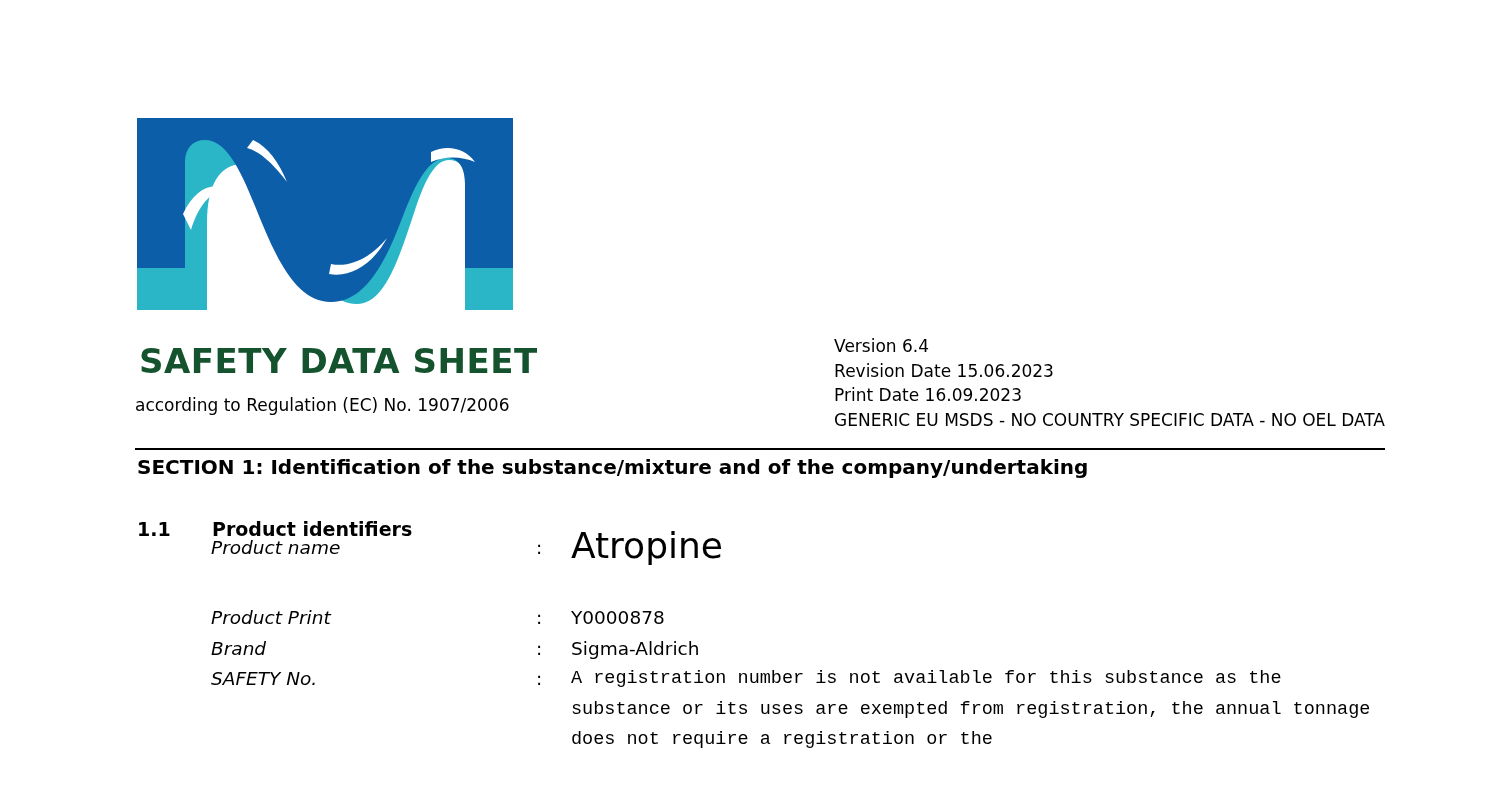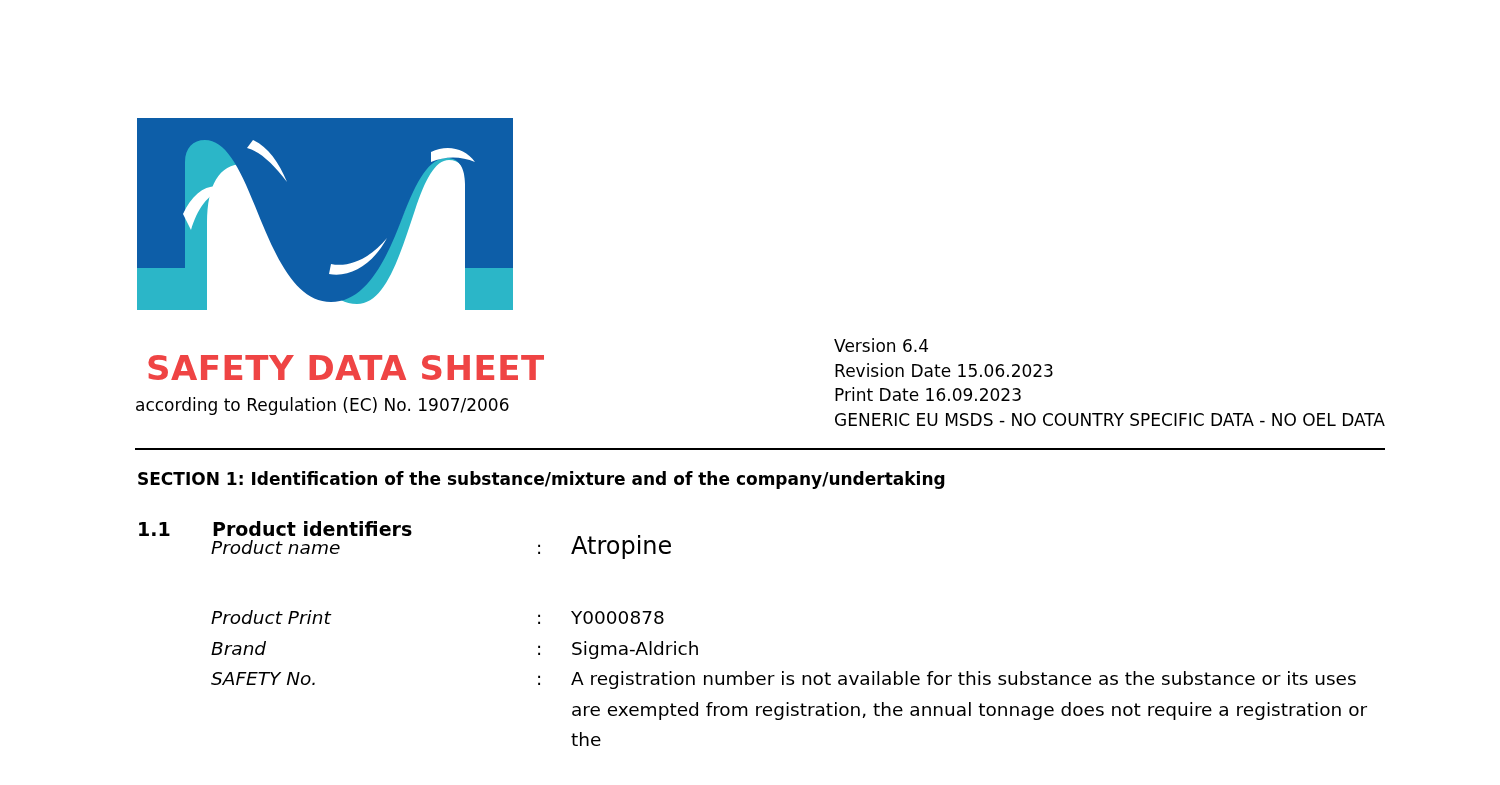--- a/index.html
+++ b/index.html
@@ -38,30 +38,30 @@
   
   .header-left {
     position: absolute;
     left: 135px;
     top: 340px;
     width: 700px;
   }
   .sds-title {
     font-size: 34px;
     font-weight: bold;
-    color: #ef4444;
+    color: #14532d;
     letter-spacing: 0.5px;
     line-height: 1.0;
-    margin: 11px;
+    margin: 4px;
     white-space: nowrap;
   }
   .sds-sub {
     font-size: 17px;
     color: #000000;
-    margin-top: 9px;
+    margin-top: 18px;
     line-height: 1.1;
     white-space: nowrap;
   }
 
   .header-right {
     position: absolute;
     right: 115px;
     top: 334px;
     text-align: left;
     font-size: 17px;
@@ -75,24 +75,23 @@
     right: 115px;
     top: 448px;
     border-top: 2px solid #000000;
   }
 
   
   .section-heading {
     position: absolute;
     left: 137px;
     top: 455px;
-    font-size: 17px;
+    font-size: 20px;
     font-weight: bold;
     white-space: nowrap;
-    margin-top: 14px;
   }
 
   
   .subsec {
     position: absolute;
     left: 137px;
     top: 518px;
     font-size: 19px;
     font-weight: bold;
   }
@@ -114,31 +113,31 @@
     vertical-align: top;
     padding: 0;
     line-height: 30.5px;
   }
   .col-label { width: 325px; font-style: italic; }
   .col-colon { width: 35px; }
   .col-value { width: 820px; }
 
   .row-product-name td { line-height: 30px; }
   .product-name-value {
-    font-size: 24px;
+    font-size: 36px;
     line-height: 34px;
     position: relative;
     top: -2px;
   }
   .row-spacer td {
     height: 40px;
     line-height: 40px;
     font-size: 1px;
   }
-  .reach-value { line-height: 30.5px; }
+  .reach-value { line-height: 30.5px; font-family: Liberation Mono, monospace; }
 </style>
 </head>
 <body>
 
 <div class="page">
 
   <div class="logo-wrap">
     <svg viewBox="0 0 380 192" xmlns="http://www.w3.org/2000/svg" aria-hidden="true">
 
       <path d="M2 192 L2 95 C2 38 38 8 80 8 C124 8 150 44 168 84 C186 124 202 150 224 150 C246 150 258 124 272 86 C288 44 314 8 352 8 C372 8 378 20 378 38 L378 192 L330 192 L330 62 C330 48 324 42 314 42 C300 42 290 62 280 92 C264 140 250 186 222 186 C192 186 176 150 160 112 C144 74 130 46 108 46 C84 46 72 68 72 104 L72 192 Z" fill="#2bb6c8"></path>

